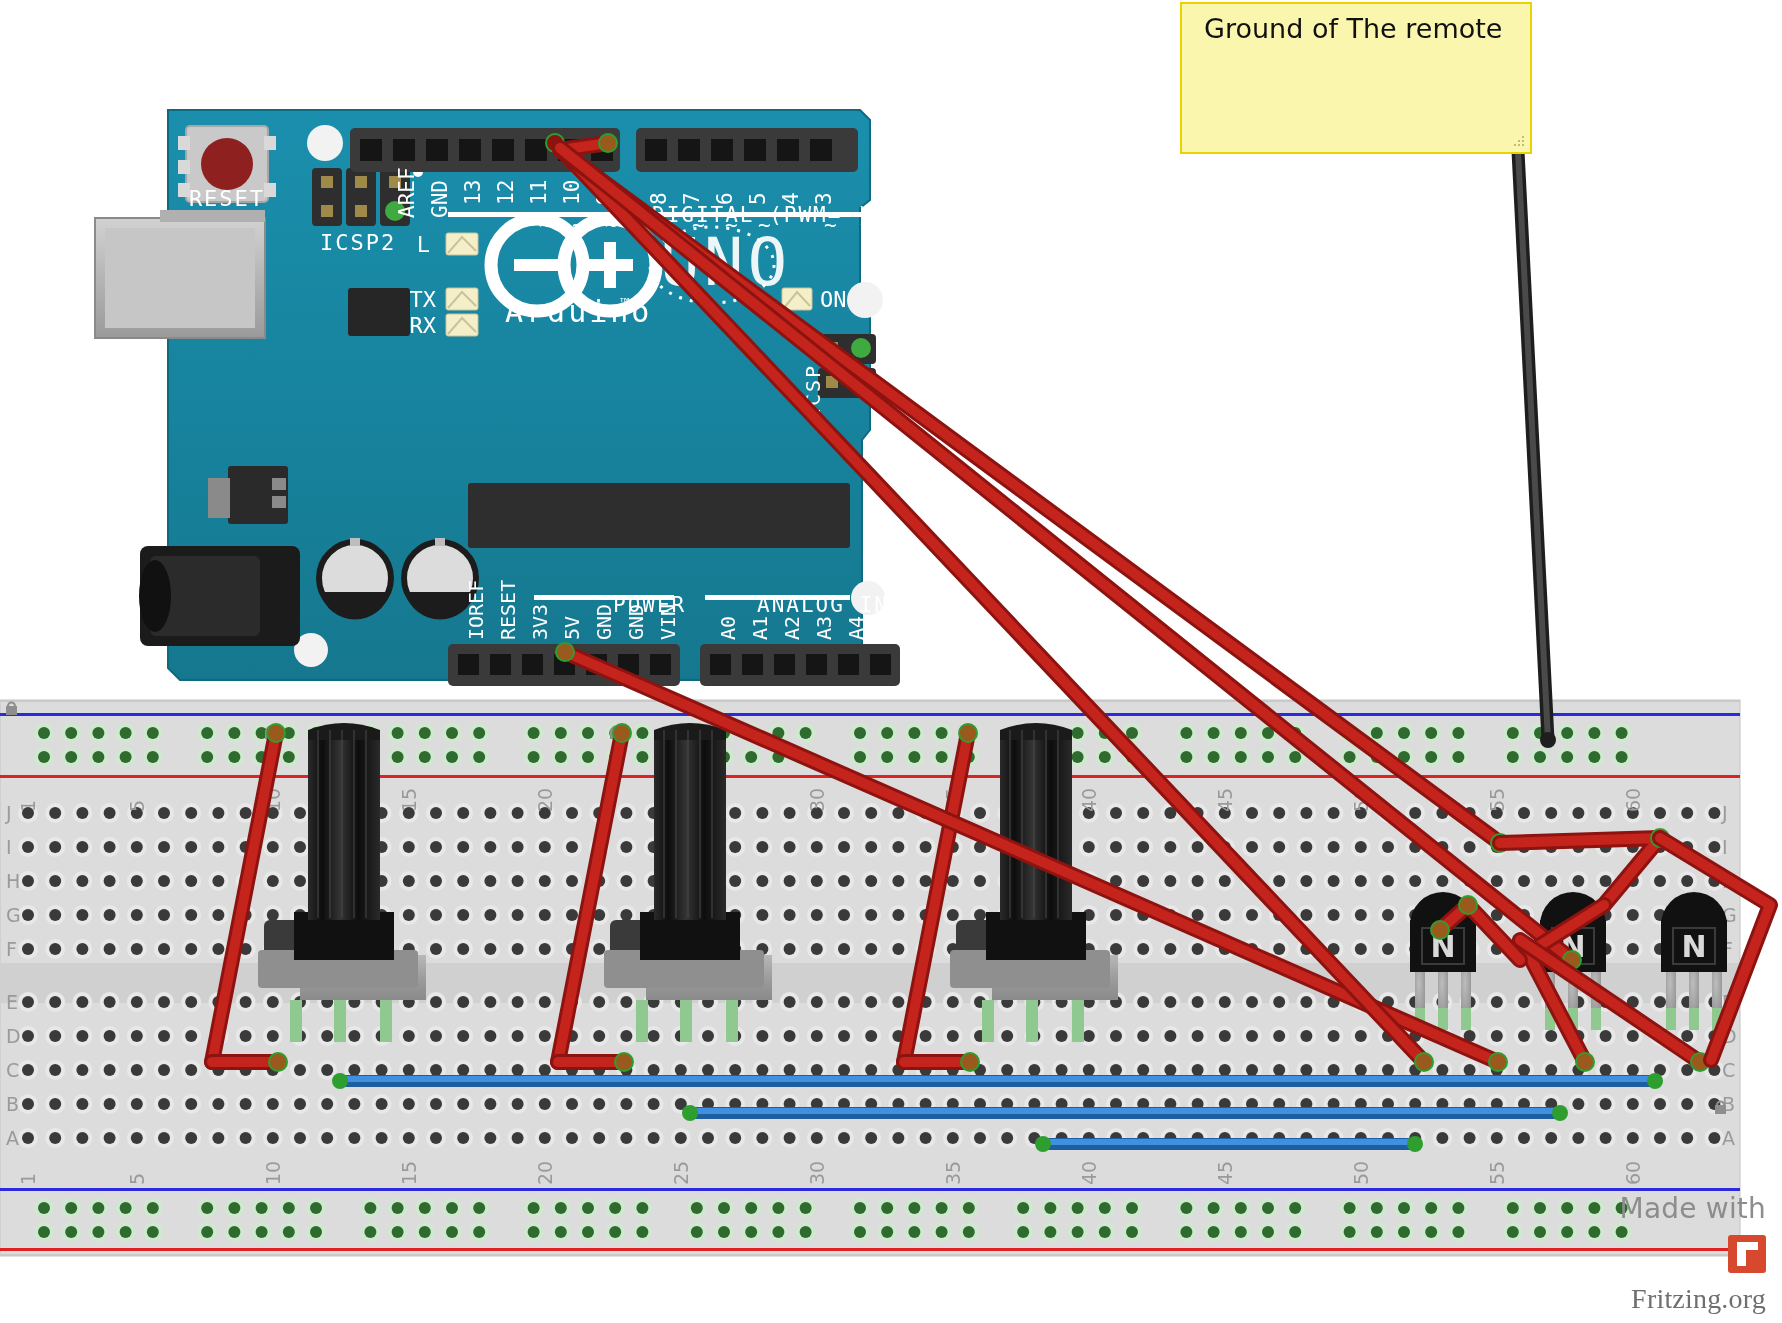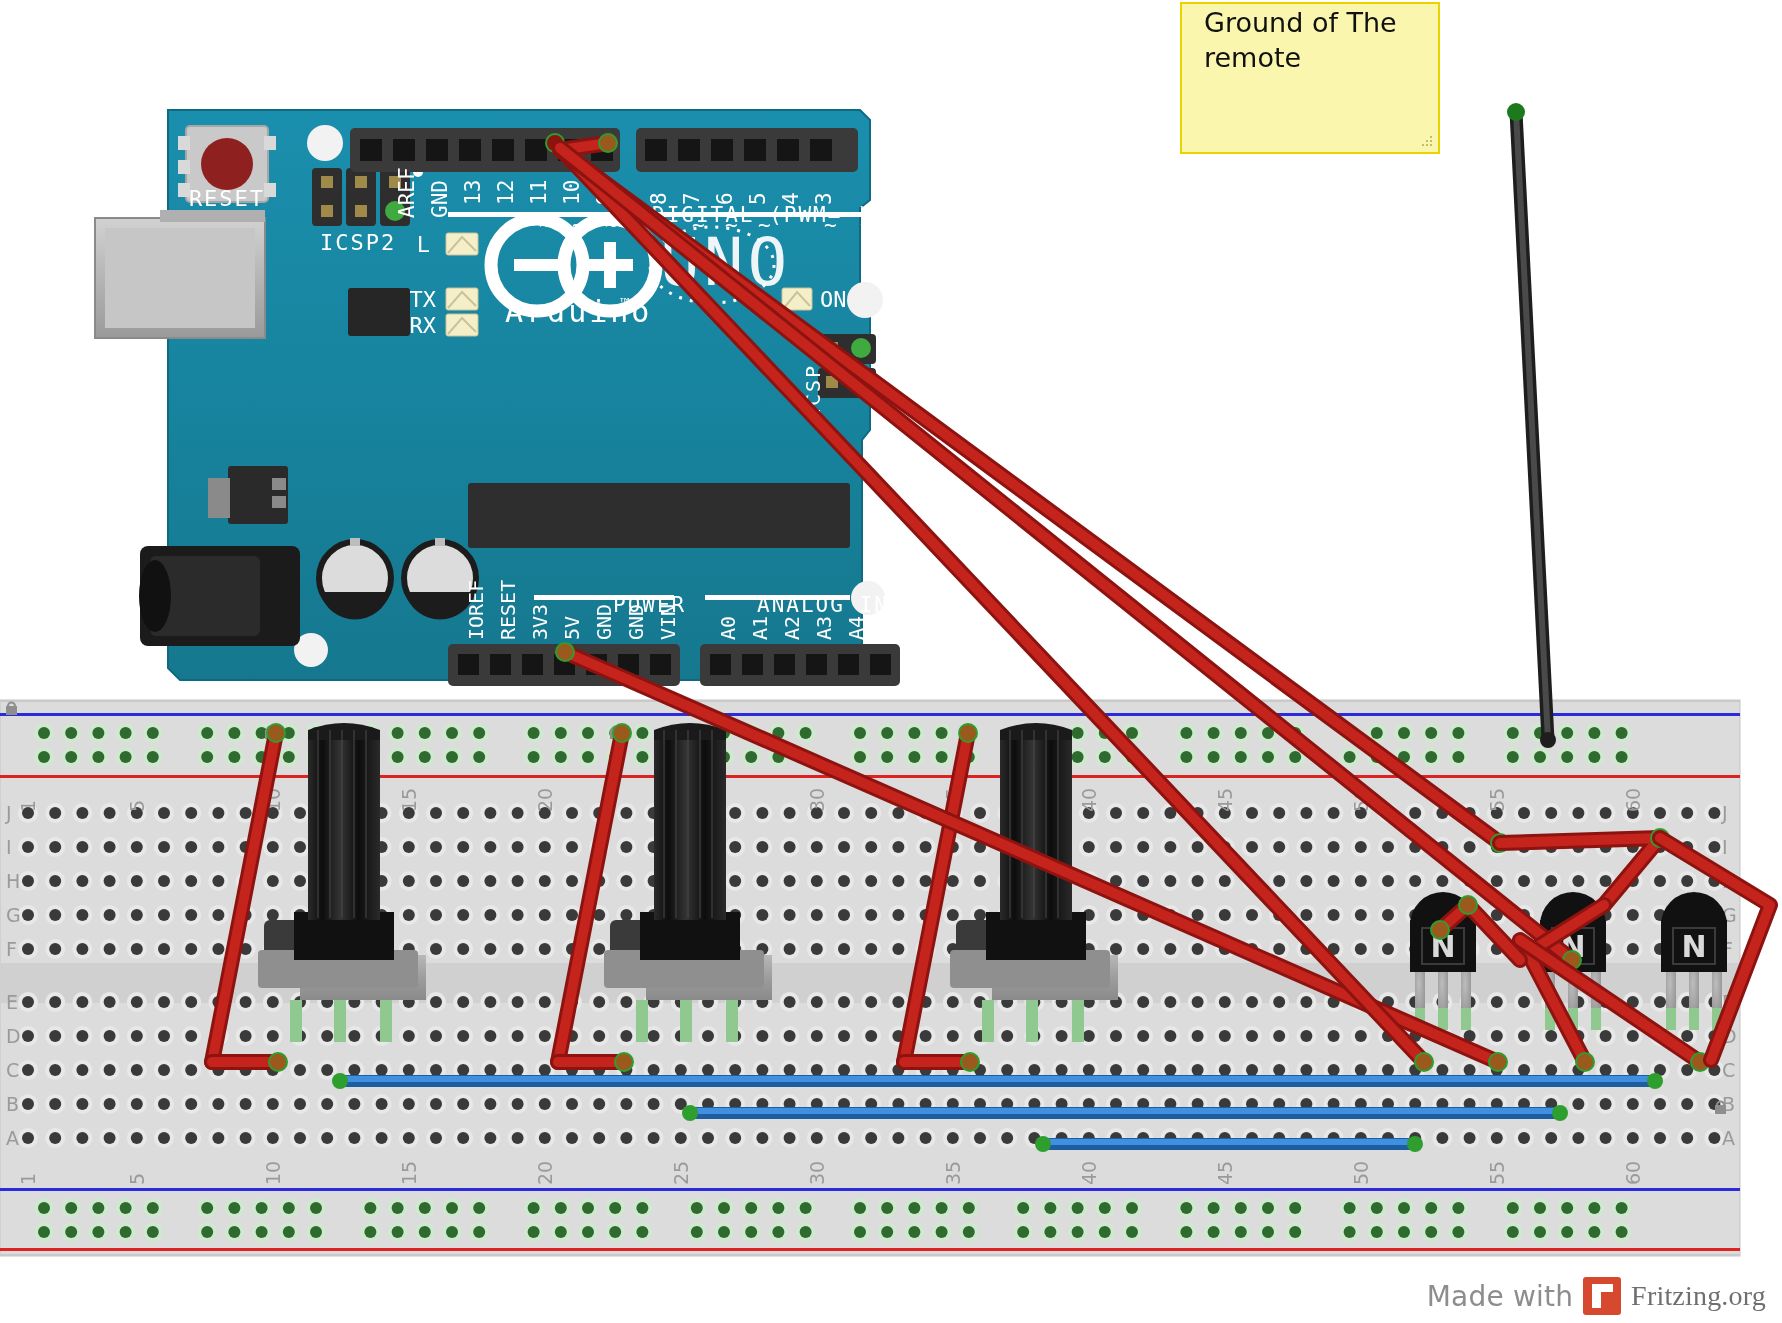--- a/index.html
+++ b/index.html
@@ -18,49 +18,50 @@
   svg.layer {
     position: absolute;
     top: 0; left: 0;
     width: 1782px;
     height: 1323px;
   }
   .note {
     position: absolute;
     left: 1180px;
     top: 2px;
-    width: 260px;
+    width: 352px;
     height: 152px;
     background: #faf6ad;
     border: 2px solid #e9d400;
     box-sizing: border-box;
-    padding: 2px 22px;
+    padding: 8px 22px;
     font-size: 27px;
     line-height: 1.28;
     color: #111111;
     font-family: "DejaVu Sans", "Liberation Sans", sans-serif;
   }
   .note .grip {
     position: absolute;
     right: 5px;
     bottom: 5px;
     width: 12px;
     height: 12px;
     opacity: .55;
   }
   .footer {
     position: absolute;
     right: 16px;
     bottom: 8px;
     display: flex;
-    align-items: center;
+    align-items: flex-end;
     gap: 10px;
     color: #8a8a8a;
     font-size: 28px;
     letter-spacing: .2px;
+    flex-direction: column;
   }
   .footer .madewith { color: #8d8d8d; }
   .footer .fz-name { color: #6f6f6f; font-family: Liberation Serif, serif; }
   .fz-logo {
     width: 38px; height: 38px;
     background: #d6492e;
     border-radius: 3px;
     position: relative;
     display: inline-block;
   }

